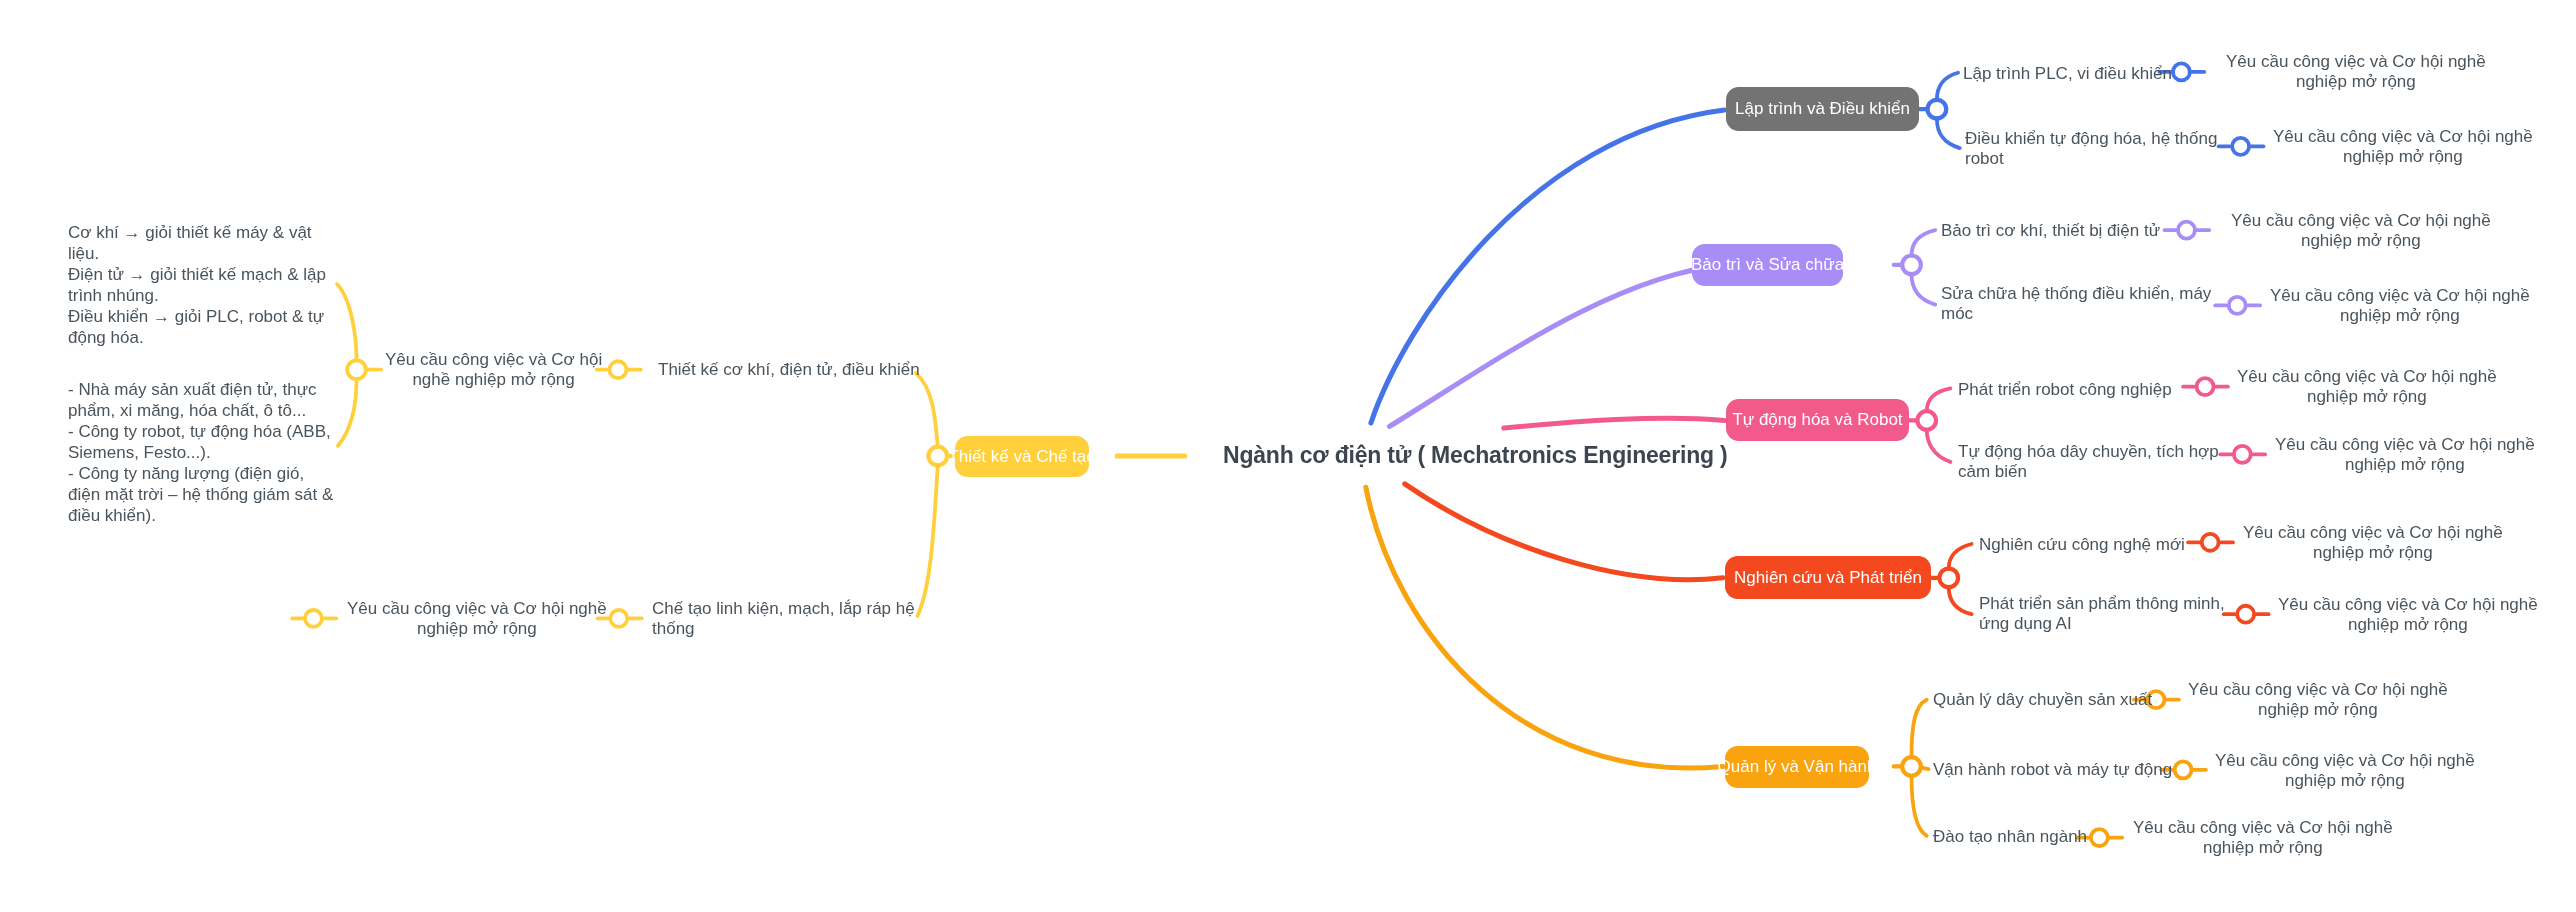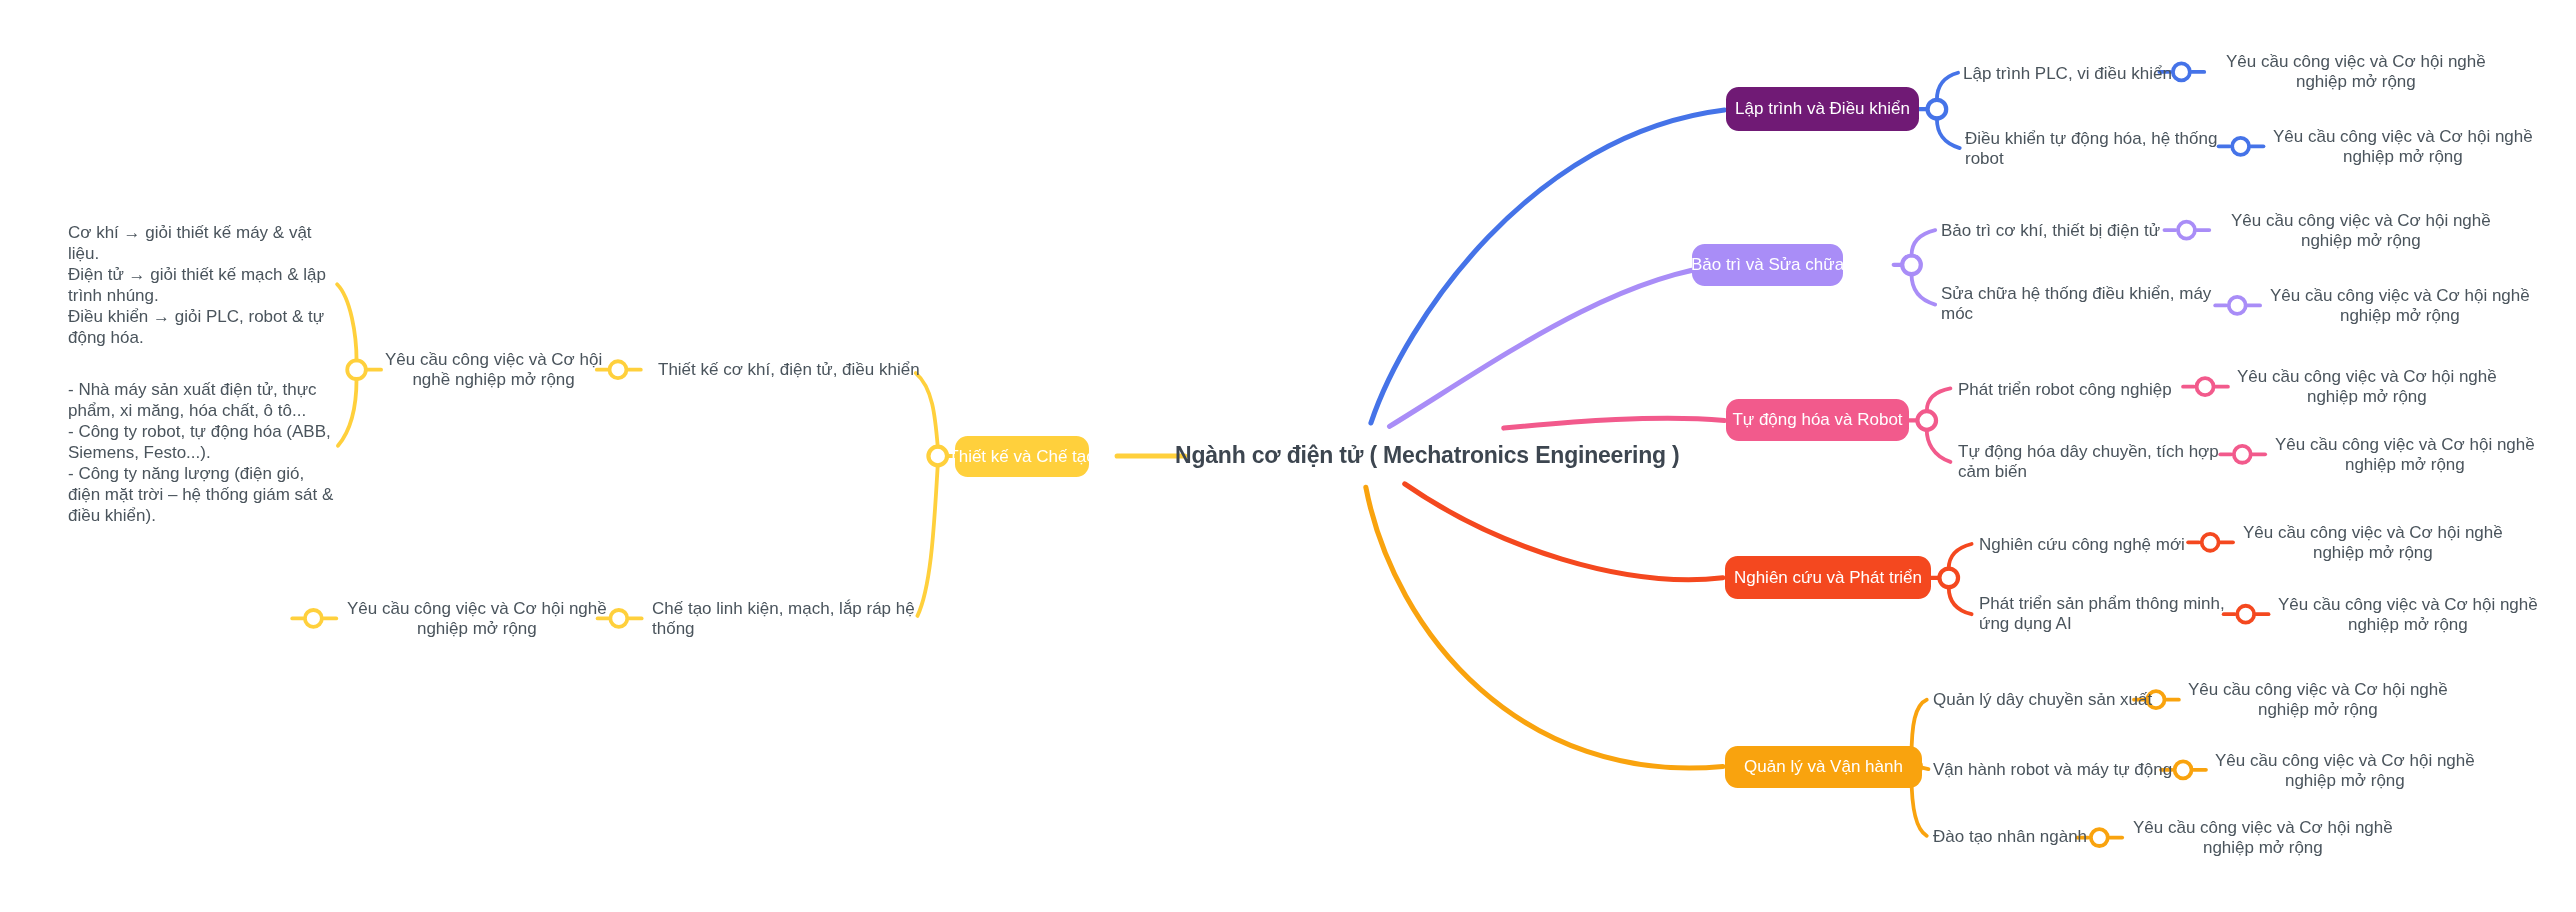--- a/index.html
+++ b/index.html
@@ -12,20 +12,21 @@
     position:absolute;display:flex;align-items:center;justify-content:center;
     border-radius:12.7px;color:#ffffff;font-size:17px;white-space:nowrap;
     box-sizing:border-box;padding:0 8.5px;
   }
   .topic{position:absolute;font-size:17px;line-height:20.3px;white-space:pre-line;}
   .req{position:absolute;font-size:17px;line-height:20px;white-space:pre-line;text-align:center;}
   .note{position:absolute;font-size:17px;line-height:21px;white-space:pre-line;}
   .title{
     position:absolute;font-size:23px;font-weight:bold;color:#3d4650;white-space:nowrap;
     letter-spacing:-0.2px;
+    margin-left:48px;
   }
 </style>
 </head>
 <body>
 
 <div id="canvas">
 
   <svg id="wires" width="2576" height="912" viewBox="0 0 3044 1078">
     <g fill="none" stroke-linecap="round">
 
@@ -138,25 +139,25 @@
 Siemens, Festo...).
 - Công ty năng lượng (điện gió,
 điện mặt trời – hệ thống giám sát &amp;
 điều khiển).</div>
 
   <div class="topic" style="left:652px;top:599px">Chế tạo linh kiện, mạch, lắp ráp hệ
 thống</div>
   <div class="req" style="left:347px;top:599px">Yêu cầu công việc và Cơ hội nghề
 nghiệp mở rộng</div>
 
-  <div class="pill" style="left:1726px;top:87px;width:193px;height:44px;background:#701a75">Lập trình và Điều khiển</div>
+  <div class="pill" style="left:1726px;top:87px;width:193px;height:44px;background:#737373">Lập trình và Điều khiển</div>
   <div class="pill" style="left:1692px;top:244px;width:151px;height:42px;background:#A98DF7">Bảo trì và Sửa chữa</div>
   <div class="pill" style="left:1726px;top:399px;width:183px;height:42px;background:#F25A8C">Tự động hóa và Robot</div>
   <div class="pill" style="left:1725px;top:556px;width:206px;height:43px;background:#F4481F">Nghiên cứu và Phát triển</div>
-  <div class="pill" style="left:1725px;top:746px;width:197px;height:42px;background:#F9A30E">Quản lý và Vận hành</div>
+  <div class="pill" style="left:1725px;top:746px;width:144px;height:42px;background:#F9A30E">Quản lý và Vận hành</div>
 
   <div class="topic" style="left:1963px;top:64px">Lập trình PLC, vi điều khiển</div>
   <div class="req" style="left:2226px;top:52px">Yêu cầu công việc và Cơ hội nghề
 nghiệp mở rộng</div>
   <div class="topic" style="left:1965px;top:129px">Điều khiển tự động hóa, hệ thống
 robot</div>
   <div class="req" style="left:2273px;top:127px">Yêu cầu công việc và Cơ hội nghề
 nghiệp mở rộng</div>
 
   <div class="topic" style="left:1941px;top:221px">Bảo trì cơ khí, thiết bị điện tử</div>

